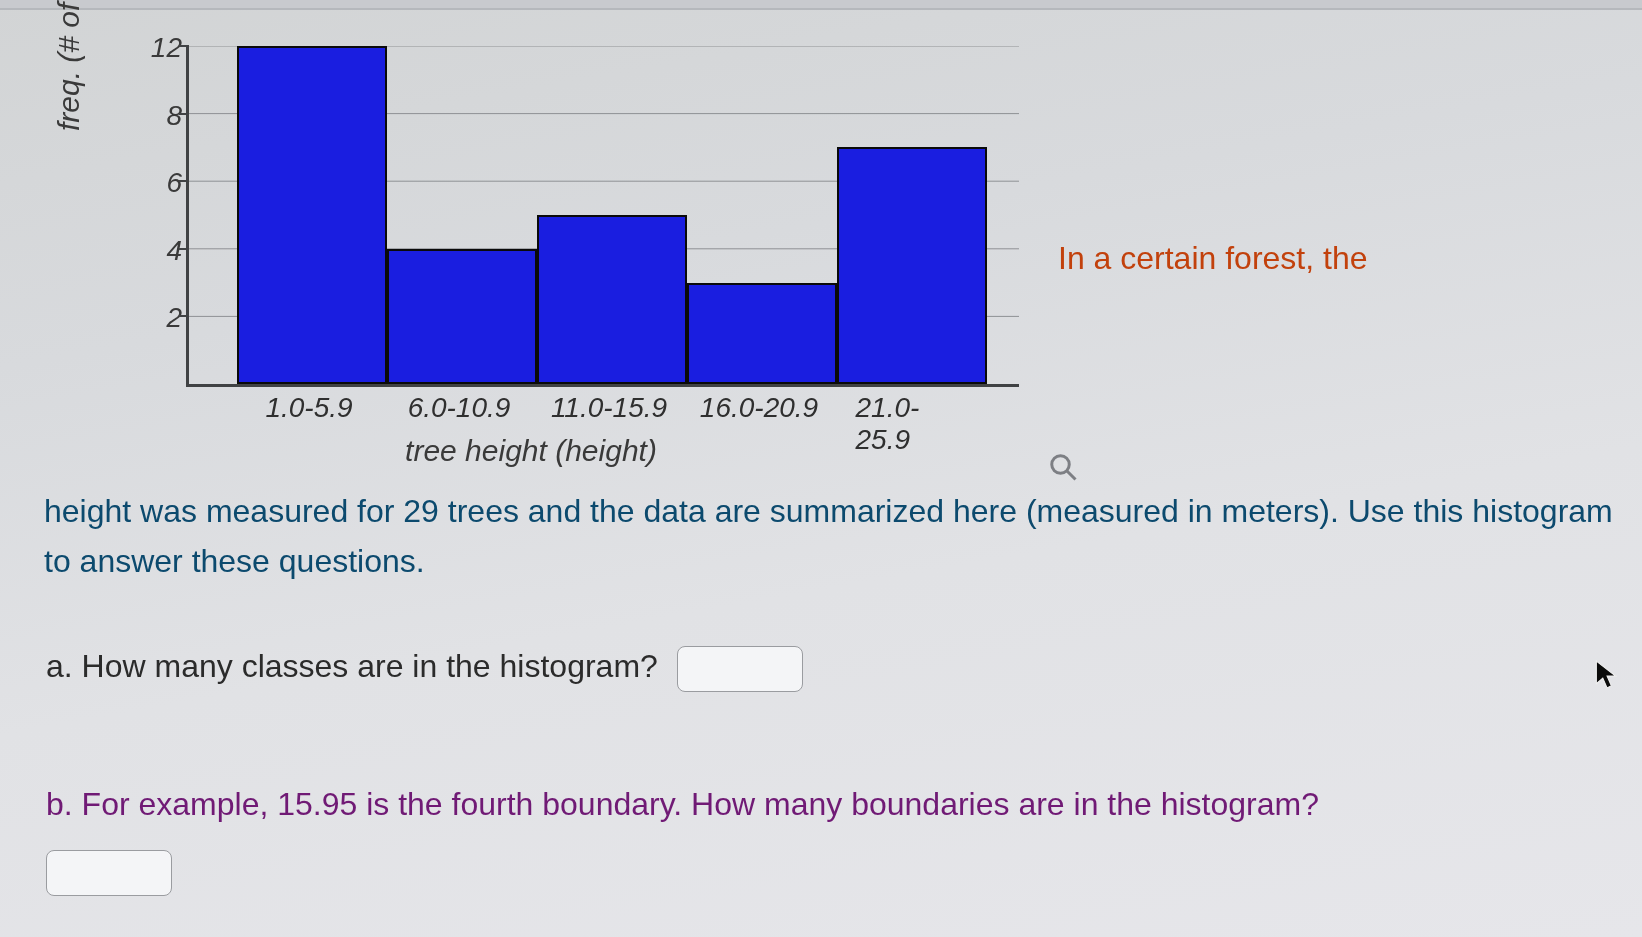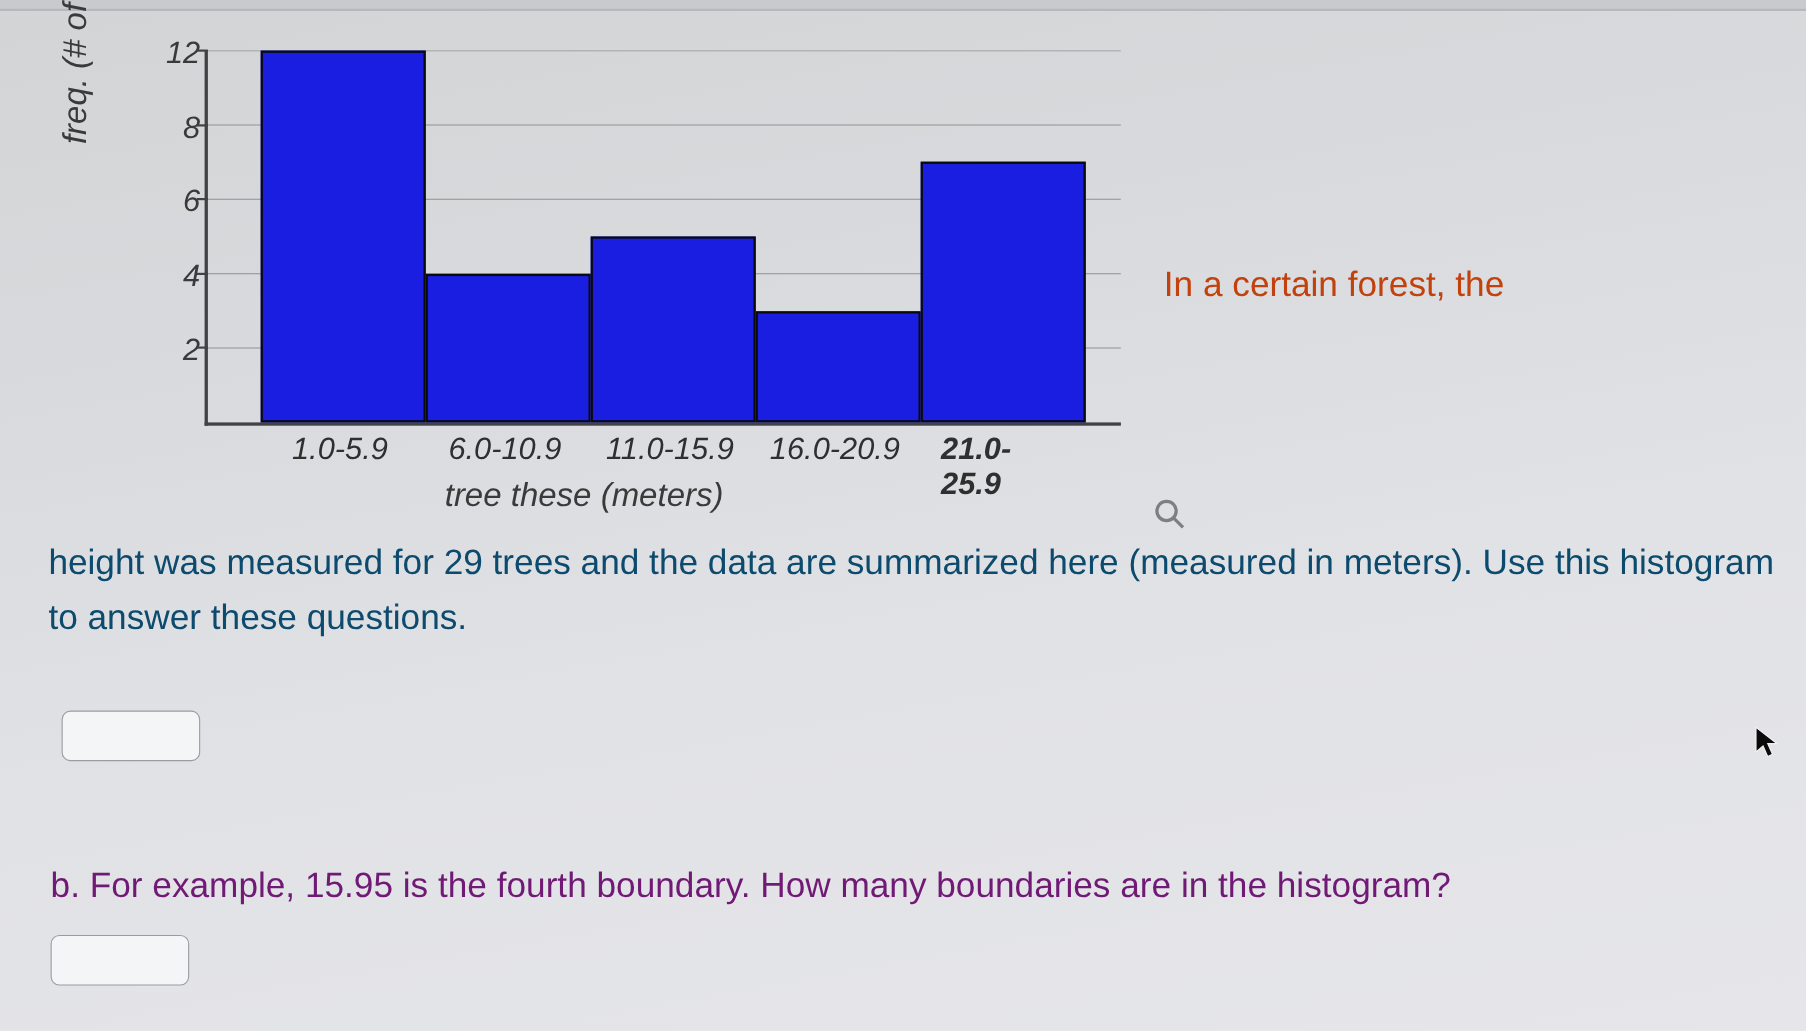--- a/index.html
+++ b/index.html
@@ -80,36 +80,37 @@
           <div class="bar" style="left: 498px; width: 150px; height: 101.4px; background: rgb(26, 30, 224);"></div>
           <div class="bar" style="left: 648px; width: 150px; height: 236.6px; background: rgb(26, 30, 224);"></div>
         </div>
     <div class="ytick-mark" style="top: 269.4px;"></div><div class="ytick-mark" style="top: 201.8px;"></div><div class="ytick-mark" style="top: 134.2px;"></div><div class="ytick-mark" style="top: 66.6px;"></div><div class="ytick-mark" style="top: -1px;"></div></div>
 
     <div class="xcats">
         <span style="left: 123px;">1.0-5.9</span>
         <span style="left: 273px;">6.0-10.9</span>
         <span style="left: 423px;">11.0-15.9</span>
         <span style="left: 573px;">16.0-20.9</span>
-        <span style="left: 723px; font-weight: bold;">21.0-25.9</span>
+        <span style="left: 723px;">21.0-25.9</span>
       </div>
-    <div class="xlabel">tree these (meters)</div>
+    <div class="xlabel">tree height (height)</div>
 
     <span class="mag">
       <svg viewBox="0 0 24 24">
           <circle cx="10" cy="10" r="7"></circle>
           <line x1="15" y1="15" x2="22" y2="22"></line>
         </svg>
     </span>
   </div>
 
   <div class="lead-in">In a certain forest, the</div>
   <div class="para">height was measured for 29 trees and the data are summarized here (measured in meters). Use this histogram to answer these questions.</div>
 
   <div class="q-a">
+    <span>a. How many classes are in the histogram?</span>
     <input class="answer-box" type="text" value="" style="">
   </div>
 
   <div class="q-b">
     <span>b. For example, 15.95 is the fourth boundary. How many boundaries are in the histogram?</span>
   </div>
   <input class="answer-box-b" type="text" value="" style="">
 
   <span class="cursor">
     <svg viewBox="0 0 20 28">

